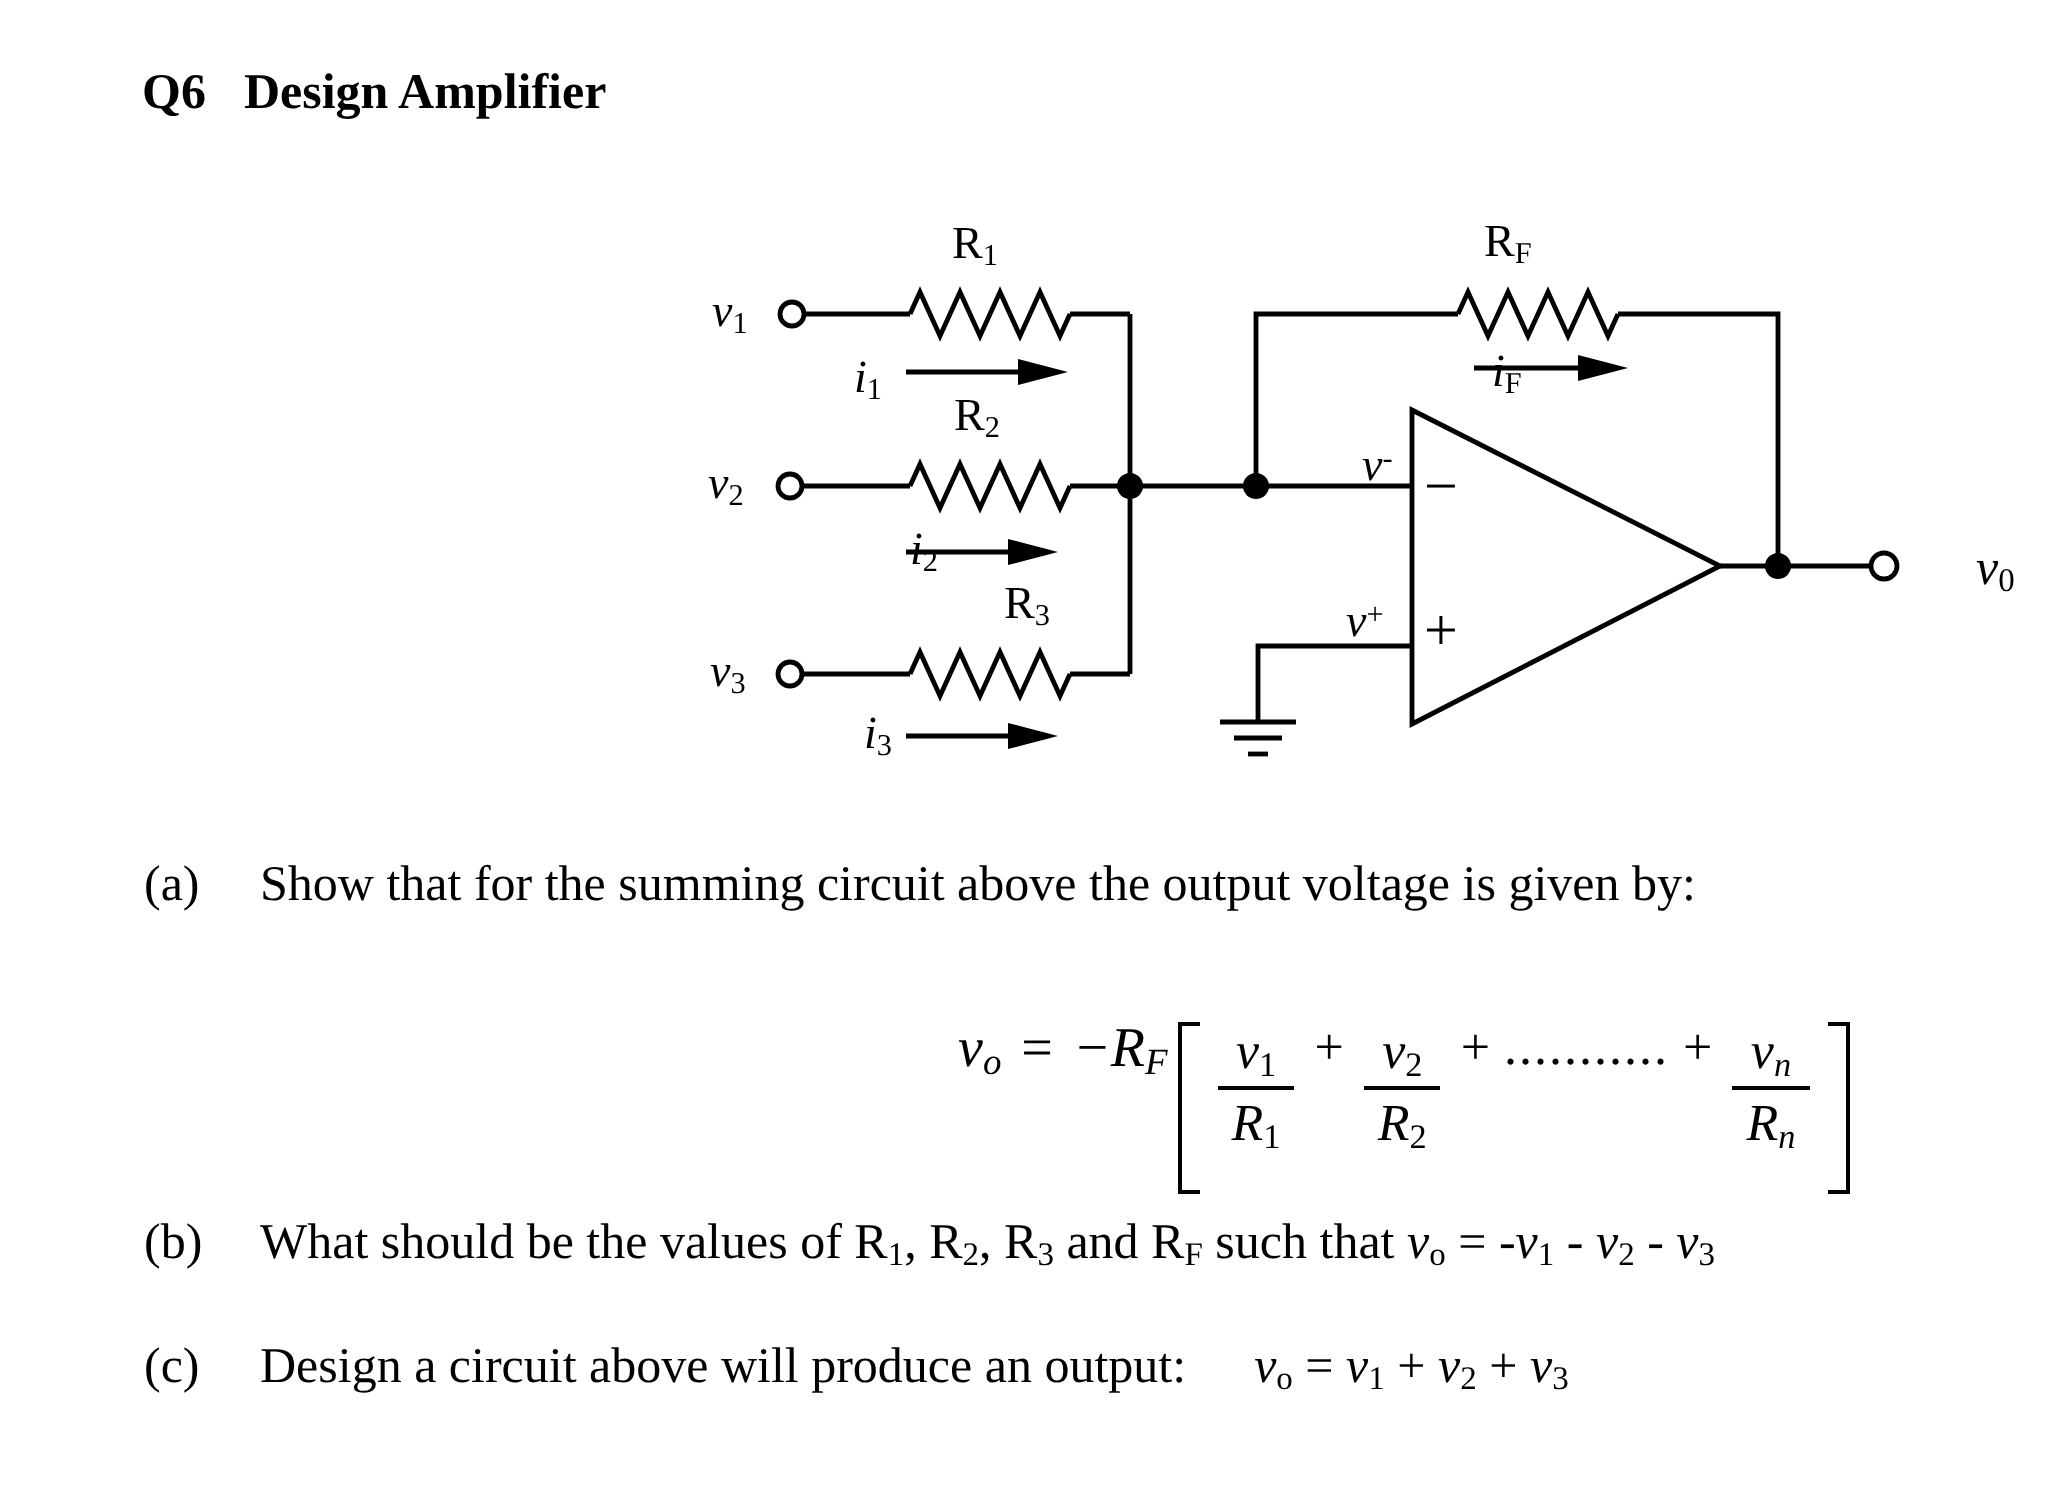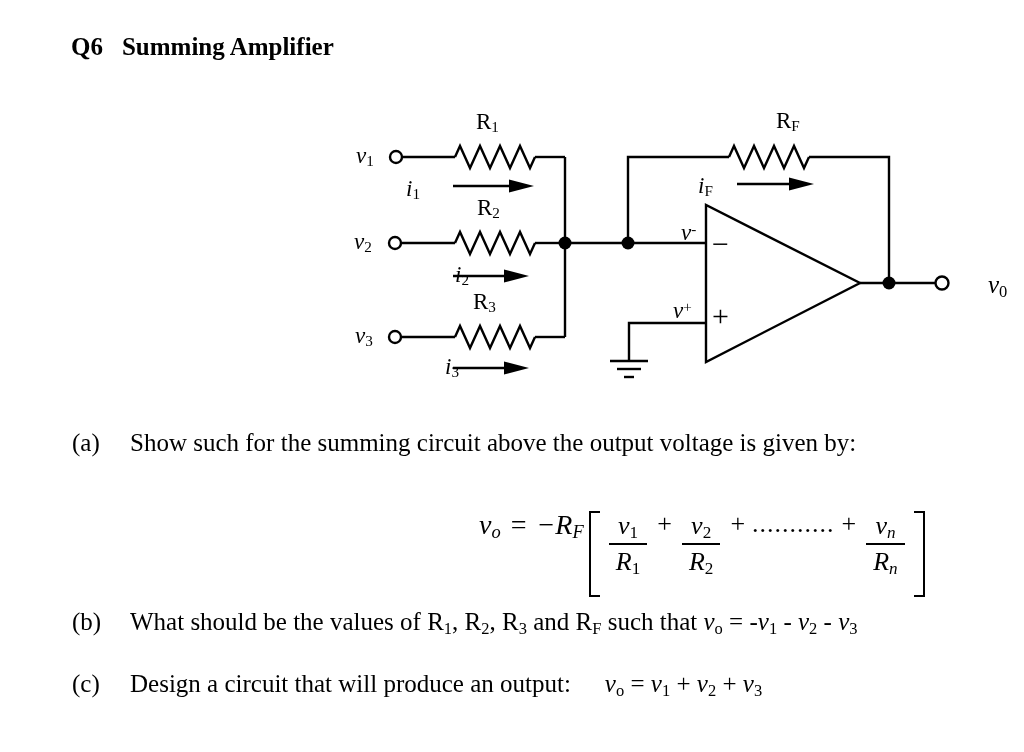--- a/index.html
+++ b/index.html
@@ -40,21 +40,21 @@
   .bracket.left{border-right:none;margin-left:5px;margin-right:4px;}
   .bracket.right{border-left:none;margin-left:4px;}
   .frac{display:inline-block;text-align:center;font-size:26px;margin:0 5px;}
   .frac .num{border-bottom:2.2px solid #000;padding:2px 7px 4px 7px;}
   .frac .den{padding:4px 7px 0 7px;}
 </style>
 </head>
 <body>
 
 <div class="title">
-  <span>Q6</span><span class="title-text">Summing Amplifier</span>
+  <span>Q6</span><span class="title-text">Design Amplifier</span>
 </div>
 
 <svg class="circuit" width="1024" height="752" viewBox="0 0 1024 752">
   <g stroke="#000" stroke-width="2.4" fill="none">
 
     <path d="M402 157 H455"></path>
     <path d="M455 157 l5 -11 l10 22 l10 -22 l10 22 l10 -22 l10 22 l10 -22 l10 22 l5 -11"></path>
     <path d="M535 157 H565"></path>
 
     <path d="M401 243 H455"></path>
@@ -109,43 +109,43 @@
     </g>
     <g>
       <path d="M737 184 H789"></path>
         <polygon points="789,177.5 814,184 789,190.5" fill="#000" stroke="none"></polygon>
     </g>
   </g>
 </svg>
 
 <span class="clabel" style="left:356px;top:144px;"><span class="it">v</span><sub>1</sub></span>
 <span class="clabel" style="left:476px;top:110px;"><span>R</span><sub>1</sub></span>
-<span class="clabel" style="left:406px;top:177px;"><span class="it">i</span><sub>1</sub></span>
+<span class="clabel" style="left:427px;top:177px;"><span class="it">i</span><sub>1</sub></span>
 
 <span class="clabel" style="left:354px;top:230px;"><span class="it">v</span><sub>2</sub></span>
 <span class="clabel" style="left:477px;top:196px;"><span>R</span><sub>2</sub></span>
 <span class="clabel" style="left:427px;top:263px;margin-left:28px;"><span class="it">i</span><sub>2</sub></span>
 
 <span class="clabel" style="left:355px;top:324px;text-align:right;"><span class="it">v</span><sub>3</sub></span>
-<span class="clabel" style="left:473px;top:290px;"><span>R</span><sub>3</sub></span>
-<span class="clabel" style="left:445px;top:355px;"><span class="it">i</span><sub>3</sub></span>
+<span class="clabel" style="left:502px;top:290px;"><span>R</span><sub>3</sub></span>
+<span class="clabel" style="left:432px;top:355px;"><span class="it">i</span><sub>3</sub></span>
 
-<span class="clabel" style="left:776px;top:109px;"><span>R</span><sub>F</sub></span>
-<span class="clabel" style="left:698px;top:174px;"><span class="it">i</span><sub>F</sub></span>
+<span class="clabel" style="left:742px;top:109px;"><span>R</span><sub>F</sub></span>
+<span class="clabel" style="left:746px;top:174px;"><span class="it">i</span><sub>F</sub></span>
 
 <span class="clabel" style="left:681px;top:221px;"><span class="it">v</span><sup>-</sup></span>
 <span class="clabel" style="left:673px;top:299px;"><span class="it">v</span><sup>+</sup></span>
 
 <span class="clabel sign" style="left:712px;top:229px;"><span>−</span></span>
 <span class="clabel sign" style="left:712px;top:301px;"><span>+</span></span>
 
 <span class="clabel out" style="left:988px;top:272px;"><span class="it">v</span><sub>0</sub></span>
 
 <span class="q-label" style="top:428px;">(a)</span>
-<span class="q-text" style="top:428px;"><span>Show such for the summing circuit above the output voltage is given by:</span></span>
+<span class="q-text" style="top:428px;"><span>Show that for the summing circuit above the output voltage is given by:</span></span>
 
 <div class="formula">
   <span><span class="it">v</span><sub class="it">o</sub></span>
   <span class="f-eq">=</span>
   <span><span class="it">−R</span><sub class="it">F</sub></span>
   <div class="bracket left"></div>
   <div class="frac">
     <div class="num"><span class="it">v</span><sub>1</sub></div>
     <div class="den"><span class="it">R</span><sub>1</sub></div>
   </div>
@@ -161,13 +161,13 @@
     <div class="num"><span class="it">v</span><sub class="it">n</sub></div>
     <div class="den"><span class="it">R</span><sub class="it">n</sub></div>
   </div>
   <div class="bracket right"></div>
 </div>
 
 <span class="q-label" style="top:607px;">(b)</span>
 <span class="q-text" style="top:607px;"><span>What should be the values of R</span><sub>1</sub><span>, R</span><sub>2</sub><span>, R</span><sub>3</sub><span> and R</span><sub>F</sub><span> such that </span><span class="it">v</span><sub>o</sub><span> = -</span><span class="it">v</span><sub>1</sub><span> - </span><span class="it">v</span><sub>2</sub><span> - </span><span class="it">v</span><sub>3</sub></span>
 
 <span class="q-label" style="top:669px;">(c)</span>
-<span class="q-text" style="top:669px;"><span>Design a circuit that will produce an output:</span><span class="gap"></span><span class="it">v</span><sub>o</sub><span> = </span><span class="it">v</span><sub>1</sub><span> + </span><span class="it">v</span><sub>2</sub><span> + </span><span class="it">v</span><sub>3</sub></span>
+<span class="q-text" style="top:669px;"><span>Design a circuit above will produce an output:</span><span class="gap"></span><span class="it">v</span><sub>o</sub><span> = </span><span class="it">v</span><sub>1</sub><span> + </span><span class="it">v</span><sub>2</sub><span> + </span><span class="it">v</span><sub>3</sub></span>
 
 </body></html>

